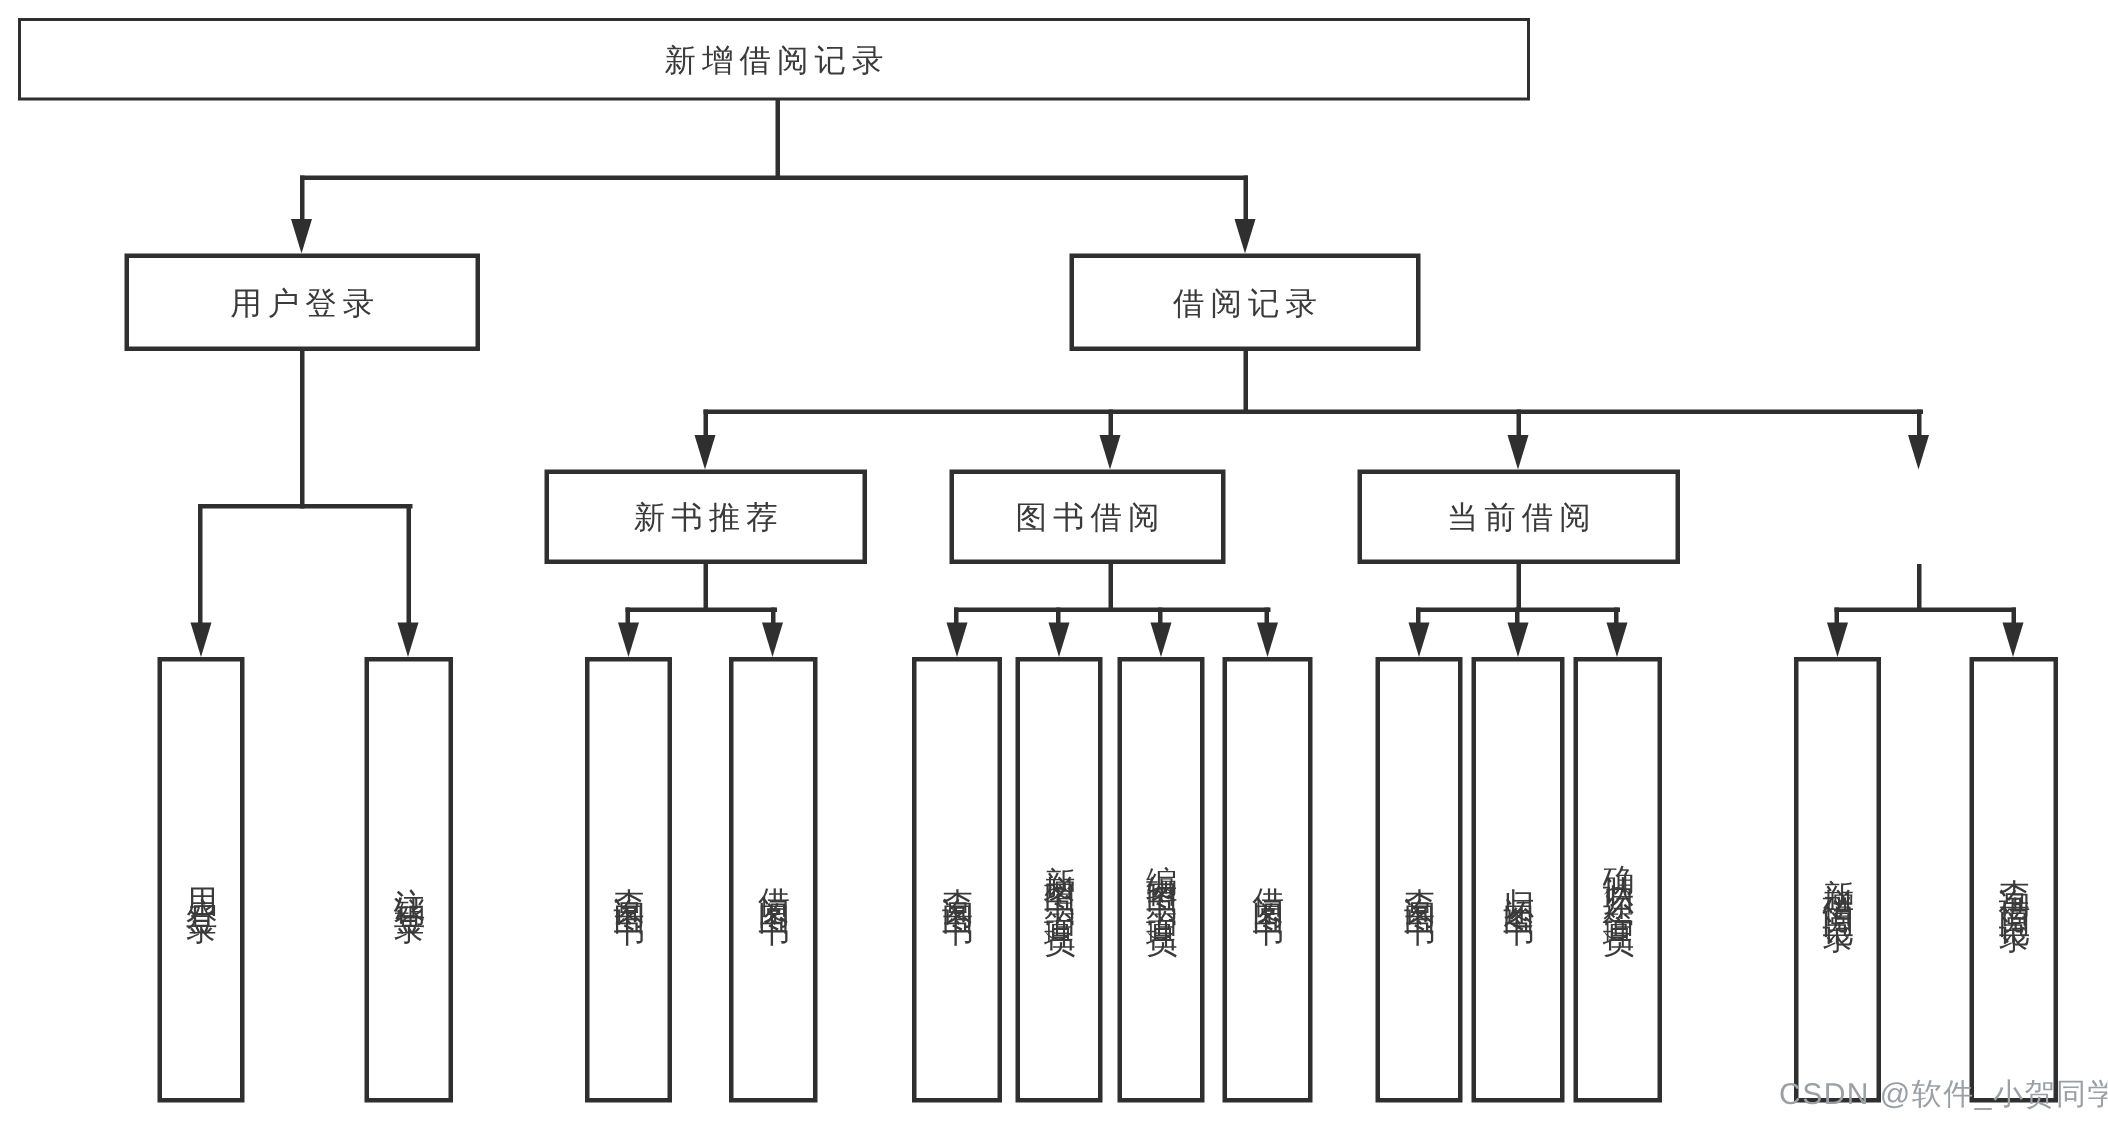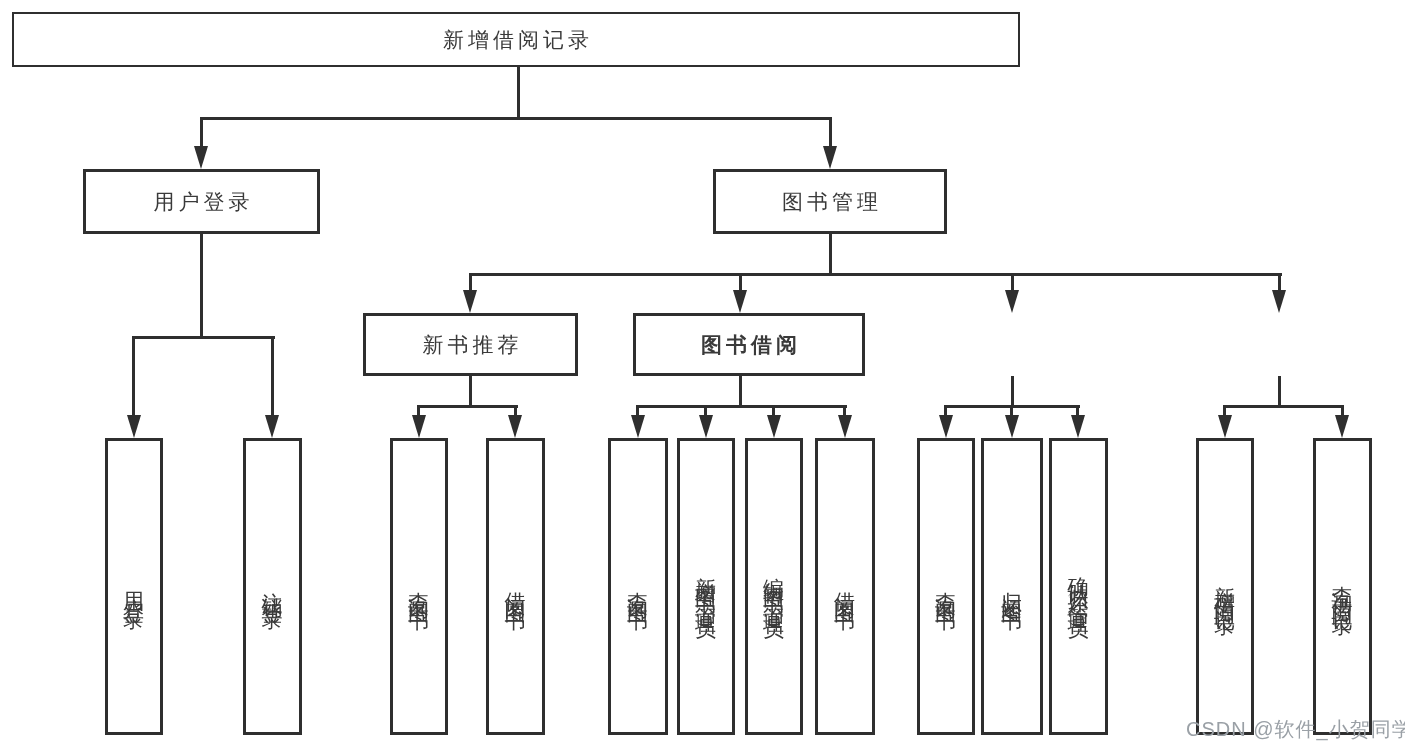--- a/index.html
+++ b/index.html
@@ -68,28 +68,31 @@
 <div class="canvas">
 
   <div class="box root" style="left:12px; top:12px; width:1008px; height:55px;">
     <span class="hlabel">新增借阅记录</span>
   </div>
 
   <div class="box lv2" style="left:83px; width:237px;">
     <span class="hlabel">用户登录</span>
   </div>
   <div class="box lv2" style="left:713px; width:234px;">
-    <span class="hlabel">图书管理</span>
+    <span class="hlabel">借阅记录</span>
   </div>
 
   <div class="box lv3" style="left:363px; width:215px;">
     <span class="hlabel">新书推荐</span>
   </div>
-  <div class="box lv3" style="left:633px; width:232px;font-weight:bold;">
+  <div class="box lv3" style="left:633px; width:184px;">
     <span class="hlabel">图书借阅</span>
+  </div>
+  <div class="box lv3" style="left:905px; width:215px;">
+    <span class="hlabel">当前借阅</span>
   </div>
 
   <div class="box leaf" style="left:105px; width:58px;">
     <span class="vlabel">用户登录</span>
   </div>
   <div class="box leaf" style="left:243px; width:59px;">
     <span class="vlabel">注销登录</span>
   </div>
 
   <div class="box leaf" style="left:390px; width:58px;">

